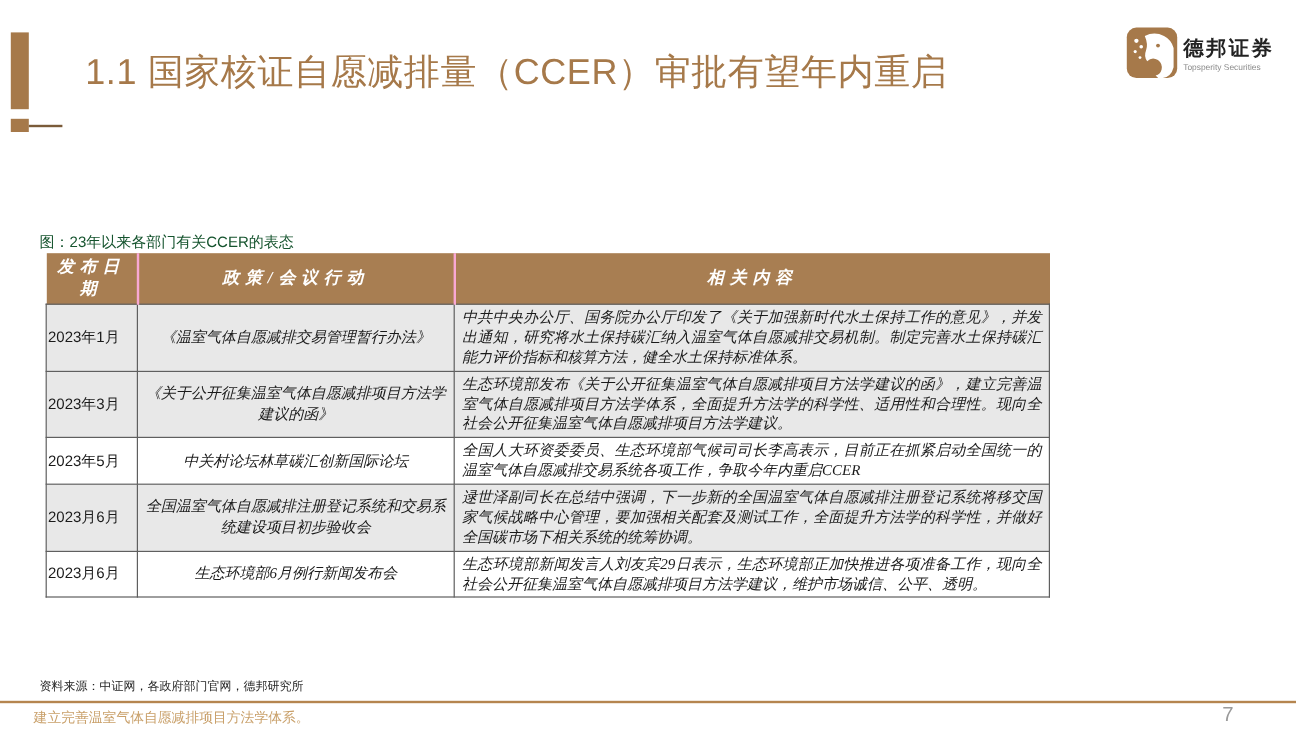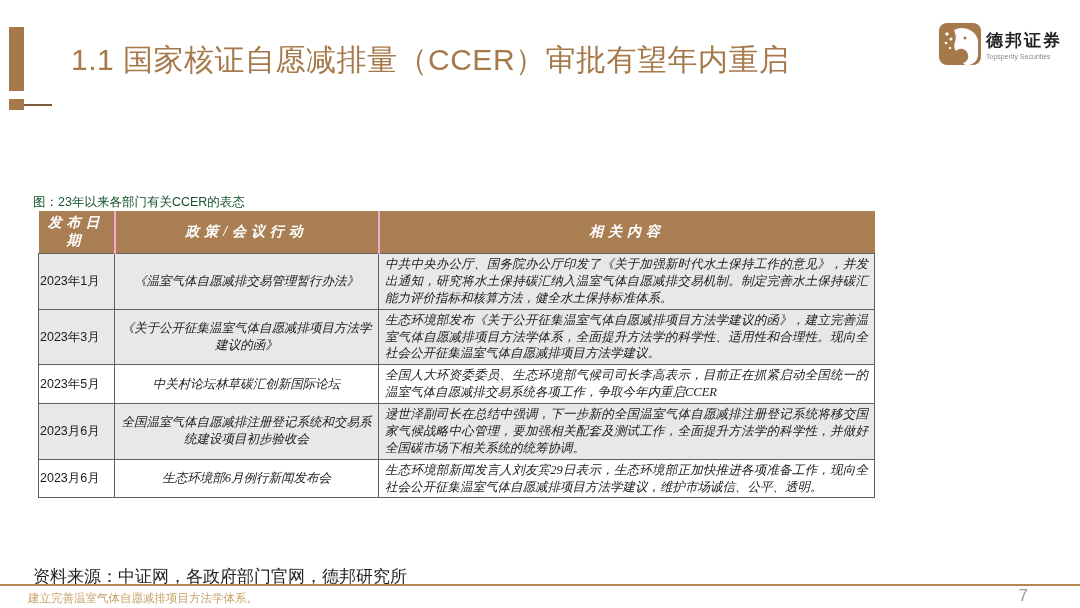--- a/index.html
+++ b/index.html
@@ -47,21 +47,21 @@
   table.ccer td{
     border:1px solid #5f5f5f;font-size:12.5px;line-height:1.35;color:#1a1a1a;
     padding:2px 6px;vertical-align:middle;font-style:italic;
   }
   table.ccer td.date{font-style:normal;text-align:left;font-family:"Liberation Sans",sans-serif;white-space:nowrap;padding:2px 1px;}
   table.ccer td.action{text-align:center;}
   table.ccer td.content{text-align:justify;}
   table.ccer tr.shade td{background:#E8E8E8;}
 
   
-  .source{position:absolute;left:33px;top:565px;font-size:17px;color:#1f1f1f;}
+  .source{position:absolute;left:33px;top:565px;font-size:10px;color:#1f1f1f;}
   .footer-divider{position:absolute;left:0;top:584px;width:1080px;height:2px;background:#B5854F;}
   .disclaimer{position:absolute;left:28px;top:591px;font-size:11.5px;color:#C9A06A;}
   .page-number{position:absolute;right:52px;top:586px;font-size:17px;color:#9a9a9a;}
 </style>
 </head>
 <body>
 
 <div class="slide">
 
   <div class="accent-bar"></div>

